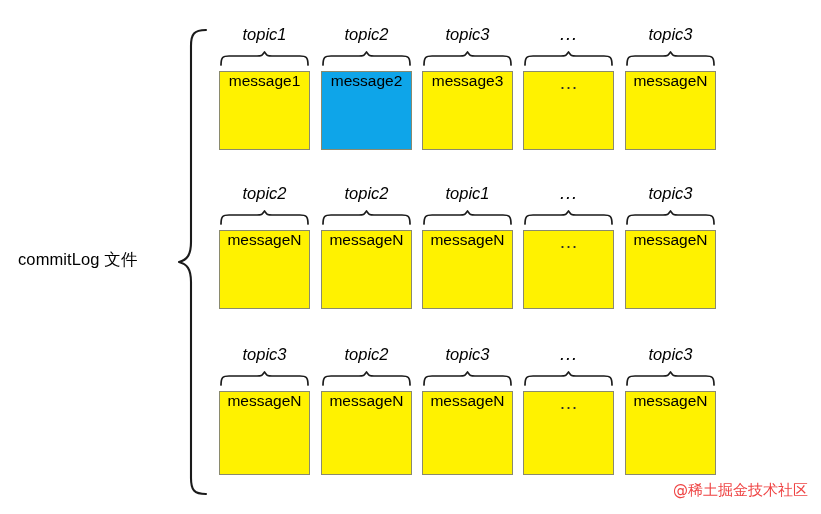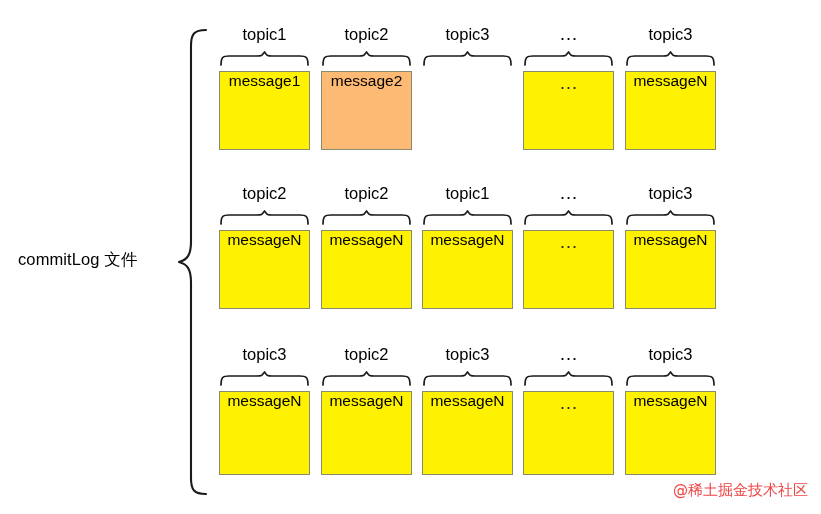--- a/index.html
+++ b/index.html
@@ -58,20 +58,21 @@
 
   .topic-label {
     position: absolute;
     top: 0;
     width: 100%;
     text-align: center;
     font-size: 16.5px;
     color: #000000;
     line-height: 20px;
     white-space: nowrap;
+    font-style: italic;
   }
   .topic-label.ellipsis {
     font-size: 19px;
     line-height: 20px;
   }
 
   .small-brace {
     position: absolute;
     top: 27px;
     left: 0;
@@ -137,29 +138,32 @@
             </svg></div>
           <div class="msg-box" style="height: 79px; background: rgb(255, 242, 0); border-color: rgb(138, 138, 110);">
             <span>message1</span>
           </div>
         </div>
         <div class="cell" style="left: 321px; width: 91px; height: 126px;">
           <div class="topic-label">topic2</div>
           <div class="small-brace"><svg viewBox="0 0 91 15" width="100%" height="15" preserveAspectRatio="none">
               <path d="M 2 14 C 2 6, 4 5, 10 5 L 38 5 C 43.5 5, 43 4, 45.5 1 C 48 4, 47.5 5, 53 5 L 81 5 C 87 5, 89 6, 89 14" fill="none" stroke="#1a1a1a" stroke-width="1.7" stroke-linecap="round" stroke-linejoin="round"></path>
             </svg></div>
-          <div class="msg-box" style="height: 79px; background: #fdba74; border-color: rgb(138, 138, 110);">
+          <div class="msg-box" style="height: 79px; background: #0ea5e9; border-color: rgb(138, 138, 110);">
             <span>message2</span>
           </div>
         </div>
         <div class="cell" style="left: 422px; width: 91px; height: 126px;">
           <div class="topic-label">topic3</div>
           <div class="small-brace"><svg viewBox="0 0 91 15" width="100%" height="15" preserveAspectRatio="none">
               <path d="M 2 14 C 2 6, 4 5, 10 5 L 38 5 C 43.5 5, 43 4, 45.5 1 C 48 4, 47.5 5, 53 5 L 81 5 C 87 5, 89 6, 89 14" fill="none" stroke="#1a1a1a" stroke-width="1.7" stroke-linecap="round" stroke-linejoin="round"></path>
             </svg></div>
+          <div class="msg-box" style="height: 79px; background: rgb(255, 242, 0); border-color: rgb(138, 138, 110);">
+            <span>message3</span>
+          </div>
         </div>
         <div class="cell" style="left: 523px; width: 91px; height: 126px;">
           <div class="topic-label ellipsis">…</div>
           <div class="small-brace"><svg viewBox="0 0 91 15" width="100%" height="15" preserveAspectRatio="none">
               <path d="M 2 14 C 2 6, 4 5, 10 5 L 38 5 C 43.5 5, 43 4, 45.5 1 C 48 4, 47.5 5, 53 5 L 81 5 C 87 5, 89 6, 89 14" fill="none" stroke="#1a1a1a" stroke-width="1.7" stroke-linecap="round" stroke-linejoin="round"></path>
             </svg></div>
           <div class="msg-box ellipsis-box" style="height: 79px; background: rgb(255, 242, 0); border-color: rgb(138, 138, 110);">
             <span>…</span>
           </div>
         </div>

